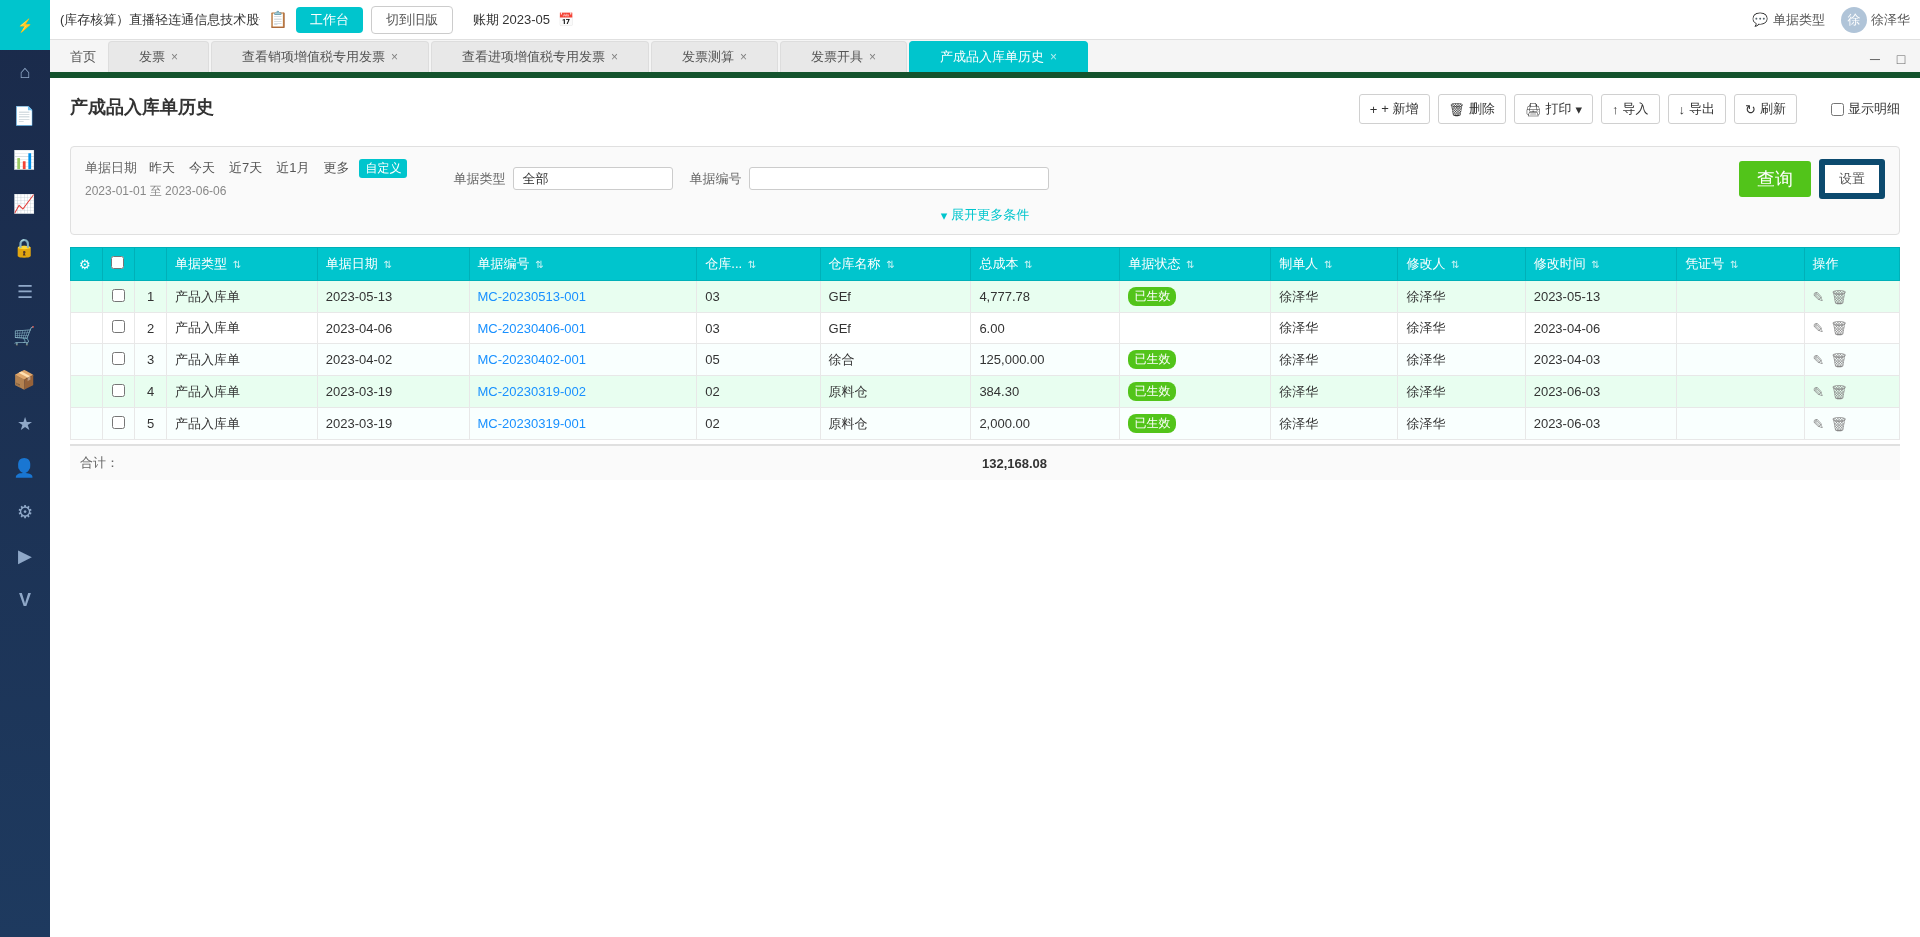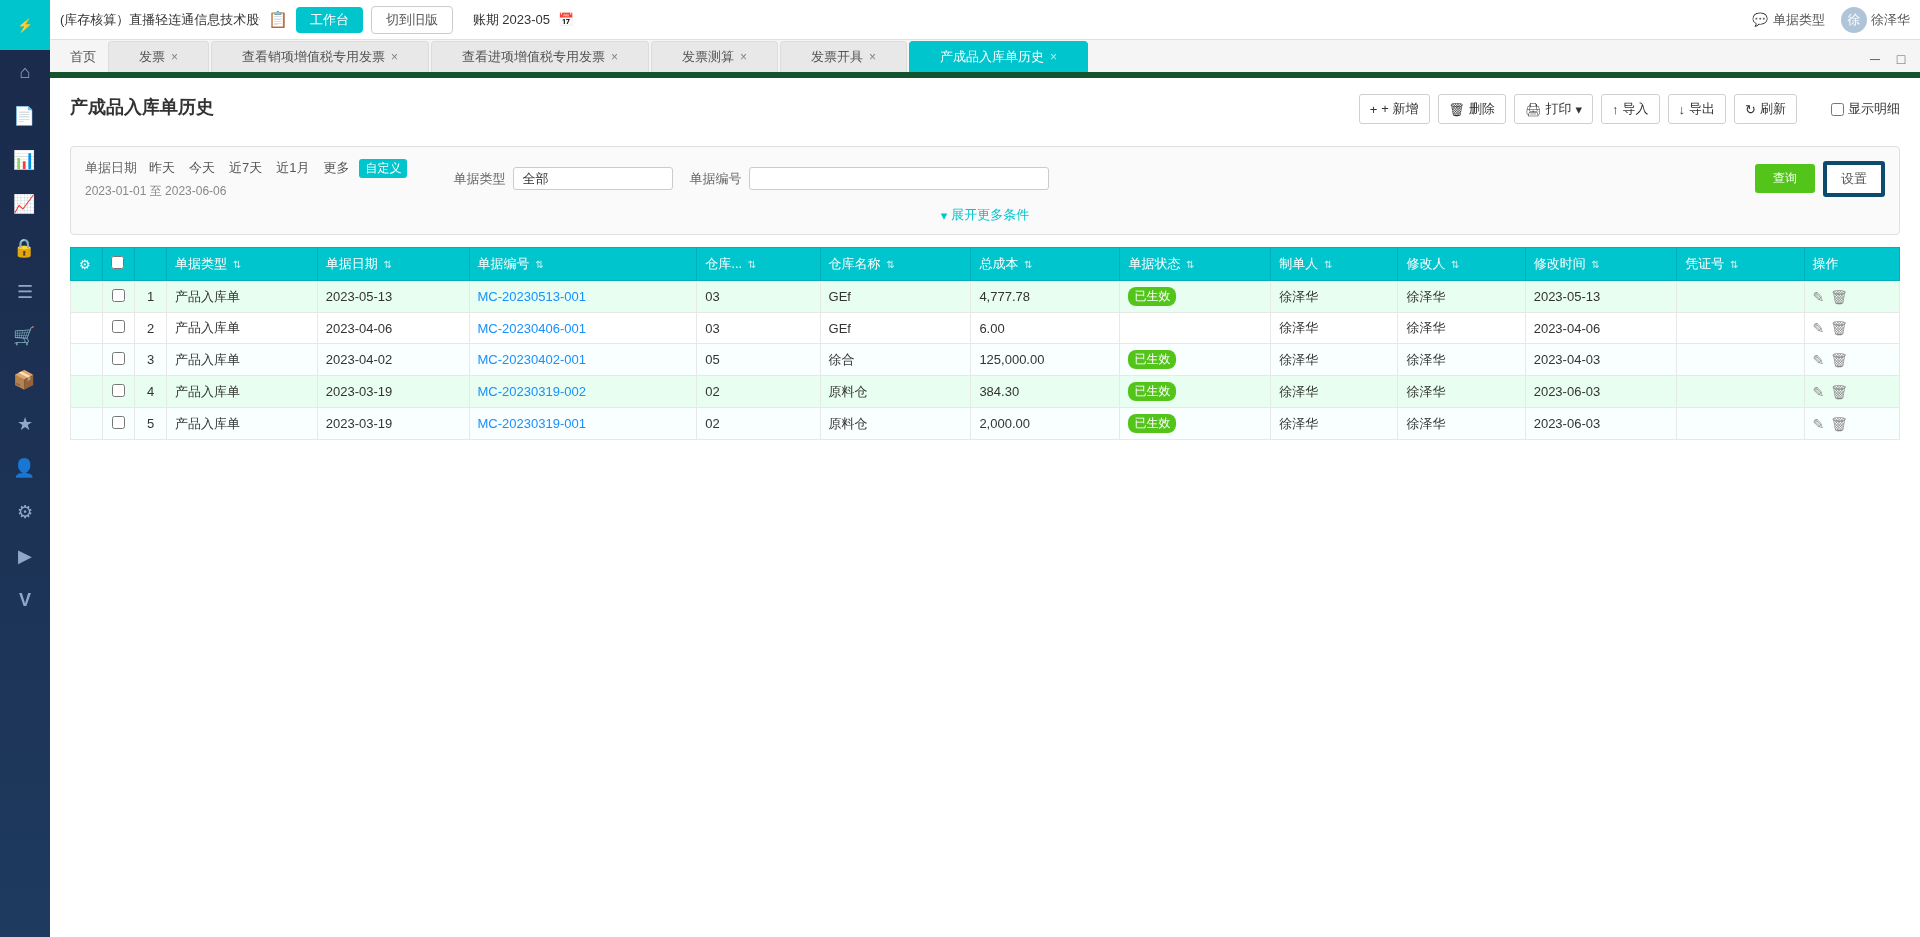--- a/index.html
+++ b/index.html
@@ -285,25 +285,25 @@
       font-size: 13px;
       min-width: 160px;
     }
     .btn-query {
       background: #52c41a;
       color: #fff;
       border: none;
       border-radius: 3px;
       padding: 6px 18px;
       cursor: pointer;
-      font-size: 12px;
+      font-size: 18px;
     }
     .btn-settings {
       background: #fff;
-      border: 4px solid #0c4a6e;
+      border: 6px solid #0c4a6e;
       border-radius: 3px;
       padding: 5px 14px;
       cursor: pointer;
       font-size: 13px;
       color: #555;
     }
     .expand-more {
       display: flex;
       align-items: center;
       gap: 4px;
@@ -736,17 +736,23 @@
       <td>
         <div class="action-icons">
           <span class="action-icon" title="编辑">✎</span>
           <span class="action-icon" title="删除">🗑</span>
         </div>
       </td>
     </tr>
         </tbody>
     </table>
 
+    <div class="summary-row">
+      <span class="summary-label">合计：</span>
+      <span style="flex:1;"></span>
+      <span class="summary-value">132,168.08</span>
+      <span style="flex:1;"></span>
+    </div>
 
   </div>
 
 
 </div>
 
 </body></html>

